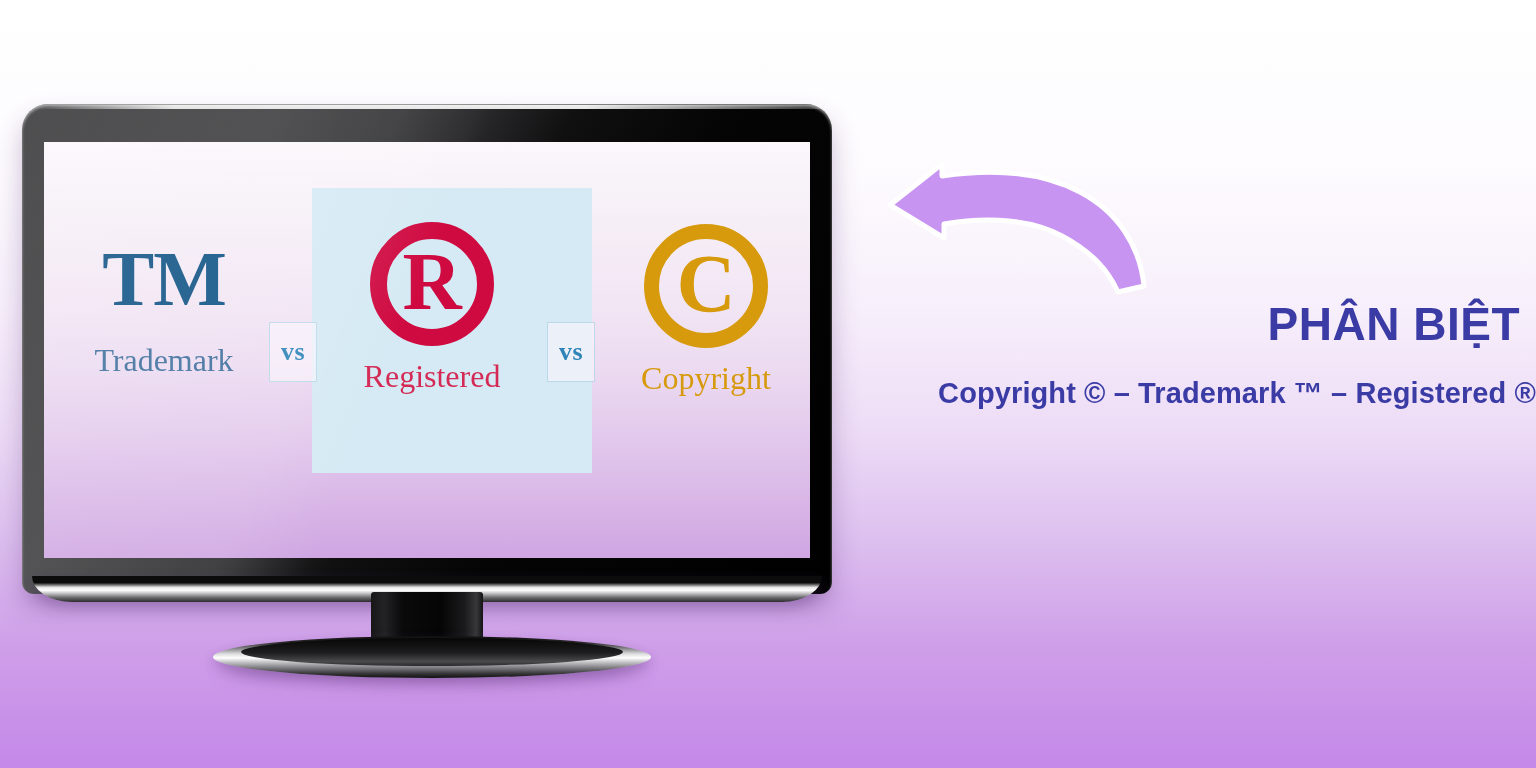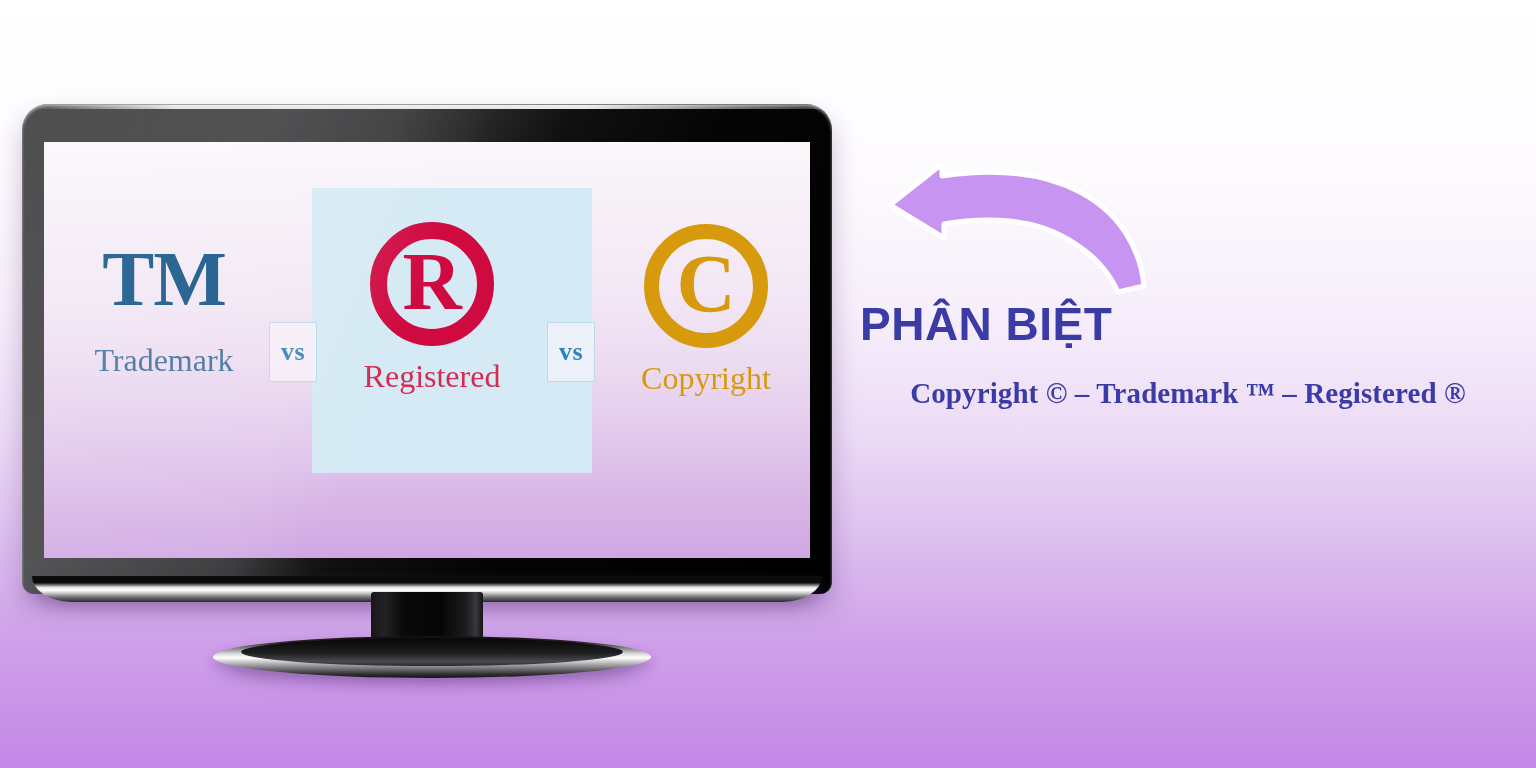--- a/index.html
+++ b/index.html
@@ -259,35 +259,35 @@
     top: 158px;
     width: 320px;
     height: 140px;
   }
 
   .headline {
     position: absolute;
     left: 860px;
     top: 300px;
     width: 660px;
-    text-align: left;
+    text-align: right;
     font-family: "Liberation Sans", sans-serif;
     font-weight: 700;
     font-size: 46px;
     letter-spacing: 0.5px;
     color: #3b3ba5;
     line-height: 1.05;
   }
   .subline {
     position: absolute;
     left: 840px;
     top: 378px;
     width: 696px;
-    text-align: center;
-    font-family: Liberation Serif, serif;
+    text-align: right;
+    font-family: Liberation Sans, sans-serif;
     font-weight: 700;
     font-size: 29px;
     letter-spacing: 0.1px;
     color: #3b3ba5;
     line-height: 1.1;
     white-space: nowrap;
   }
 </style>
 </head>
 <body>

